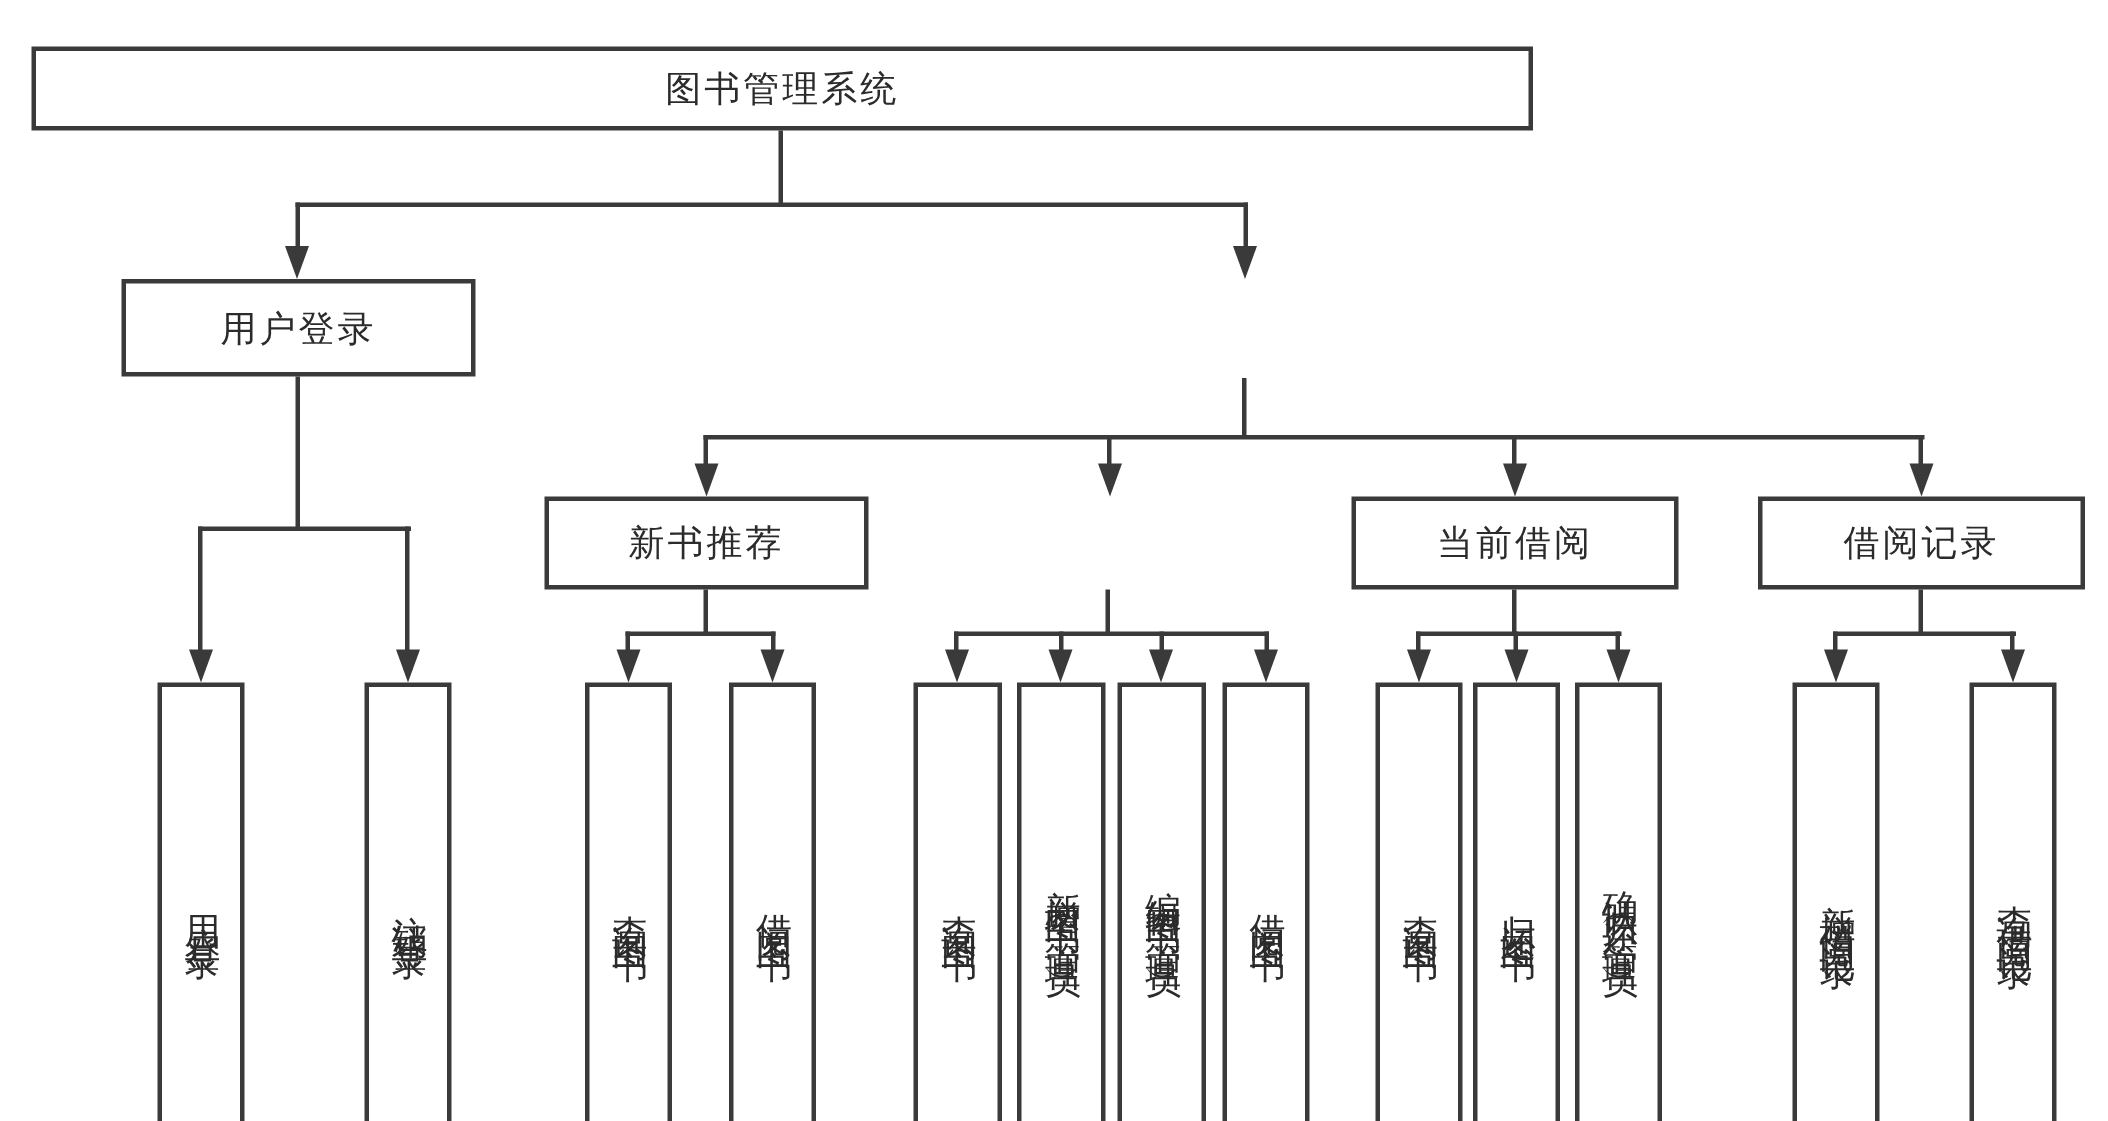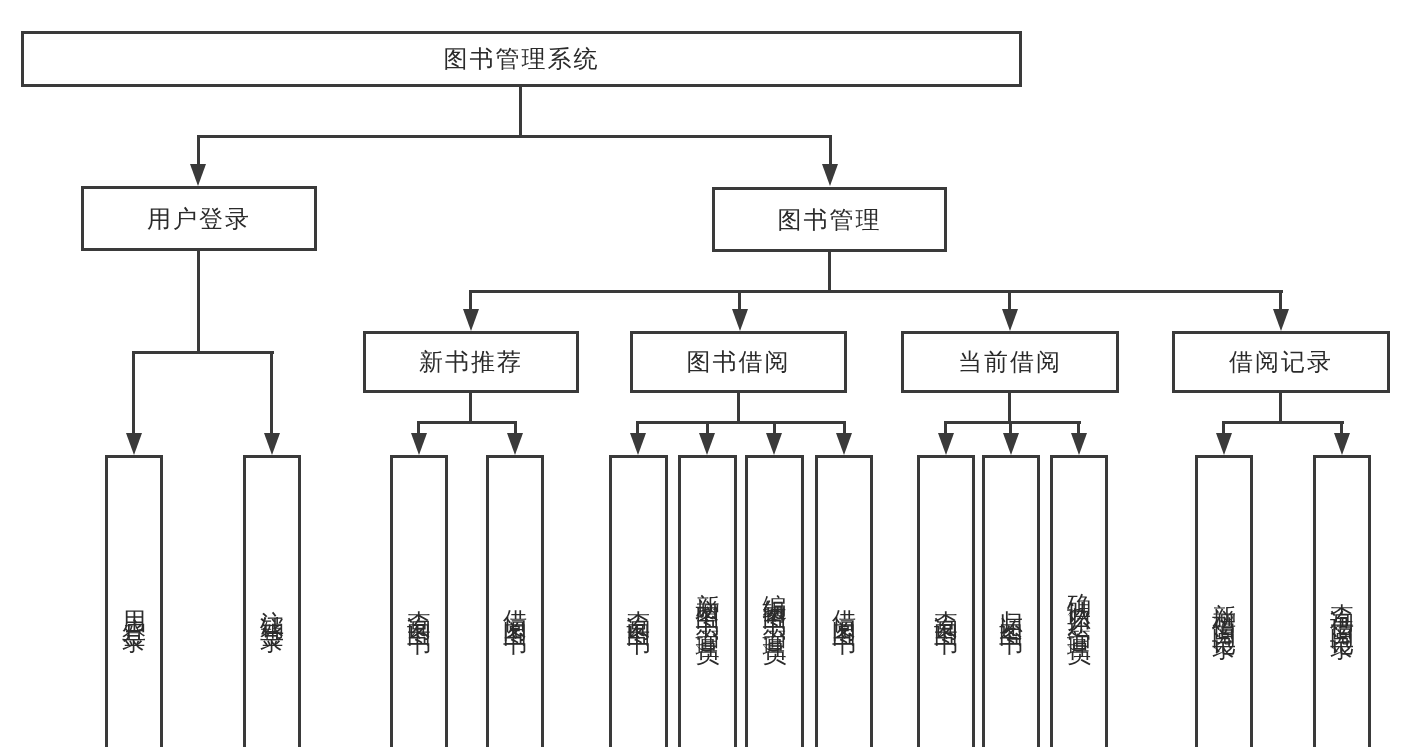--- a/index.html
+++ b/index.html
@@ -74,21 +74,20 @@
   <div class="box hbox" style="left:21px; top:13px; width:1001px; height:56px;">图书管理系统</div>
 
   <div class="line" style="left:519px; top:69px; width:3px; height:49px;"></div>
   <div class="line" style="left:197px; top:117px; width:635px; height:3px;"></div>
   <div class="line" style="left:197px; top:117px; width:3px; height:31px;"></div>
   <div class="arrow" style="left:190px; top:146px;"></div>
   <div class="line" style="left:829px; top:117px; width:3px; height:31px;"></div>
   <div class="arrow" style="left:822px; top:146px;"></div>
 
   <div class="box hbox" style="left:81px; top:168px; width:236px; height:65px;">用户登录</div>
-  <div class="box hbox" style="left:712px; top:169px; width:235px; height:65px;">图书管理</div>
 
   <div class="line" style="left:197px; top:233px; width:3px; height:103px;"></div>
   <div class="line" style="left:132px; top:333px; width:142px; height:3px;"></div>
   <div class="line" style="left:132px; top:333px; width:3px; height:84px;"></div>
   <div class="arrow" style="left:126px; top:415px;"></div>
   <div class="line" style="left:270px; top:333px; width:3px; height:84px;"></div>
   <div class="arrow" style="left:264px; top:415px;"></div>
 
   <div class="box vbox" style="left:105px; top:437px; width:58px; height:300px;">
     <span class="vtext">用户登录</span>
@@ -102,21 +101,20 @@
   <div class="line" style="left:469px; top:272px; width:3px; height:21px;"></div>
   <div class="arrow" style="left:463px; top:291px;"></div>
   <div class="line" style="left:738px; top:272px; width:3px; height:21px;"></div>
   <div class="arrow" style="left:732px; top:291px;"></div>
   <div class="line" style="left:1008px; top:272px; width:3px; height:21px;"></div>
   <div class="arrow" style="left:1002px; top:291px;"></div>
   <div class="line" style="left:1279px; top:272px; width:3px; height:21px;"></div>
   <div class="arrow" style="left:1273px; top:291px;"></div>
 
   <div class="box hbox" style="left:363px; top:313px; width:216px; height:62px;text-align:right;">新书推荐</div>
-  <div class="box hbox" style="left:630px; top:313px; width:217px; height:62px;">图书借阅</div>
   <div class="box hbox" style="left:901px; top:313px; width:218px; height:62px;">当前借阅</div>
   <div class="box hbox" style="left:1172px; top:313px; width:218px; height:62px;">借阅记录</div>
 
   <div class="line" style="left:469px; top:375px; width:3px; height:31px;"></div>
   <div class="line" style="left:417px; top:403px; width:100px; height:3px;"></div>
   <div class="line" style="left:417px; top:403px; width:3px; height:14px;"></div>
   <div class="arrow" style="left:411px; top:415px;"></div>
   <div class="line" style="left:514px; top:403px; width:3px; height:14px;"></div>
   <div class="arrow" style="left:507px; top:415px;"></div>
 

